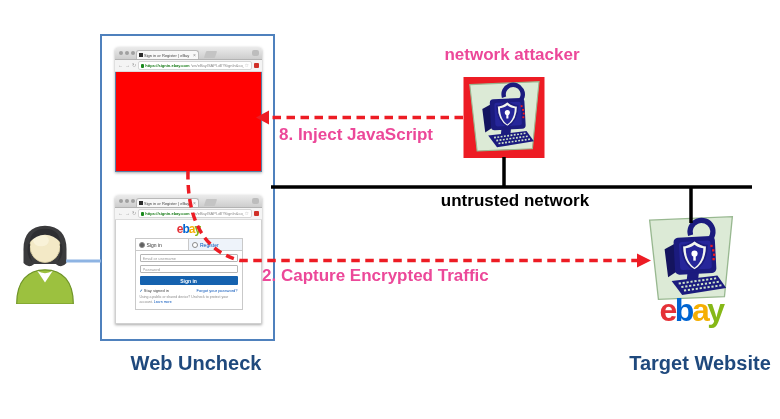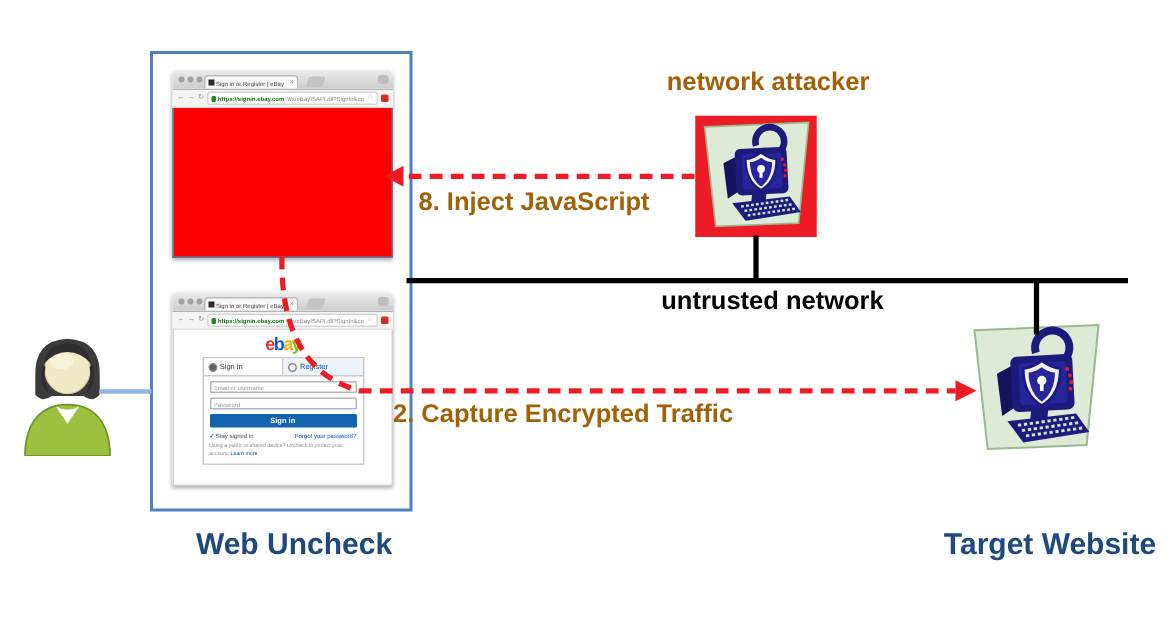--- a/index.html
+++ b/index.html
@@ -61,21 +61,21 @@
   .note{margin-top:2px;font-size:3.5px;color:#8a8a8a;line-height:1.4;}
   .learn{color:#0654BA;}
 
   
   .attacker-box{position:absolute;left:462px;top:77px;width:84px;height:81px;z-index:3;}
   .target-box{position:absolute;left:645px;top:214px;width:92px;height:88px;z-index:3;}
   .person-box{position:absolute;left:12px;top:220px;width:66px;height:84px;z-index:3;}
 
   
   .dlabel{position:absolute;font-weight:bold;white-space:nowrap;z-index:5;}
-  .red-label{color:#a16207;font-size:17px;}
+  .red-label{color:#ec4899;font-size:17px;}
   .attacker-label{left:412px;top:45px;width:200px;text-align:center;}
   .network-label{left:415px;top:191px;width:200px;text-align:center;color:#000;font-size:17px;}
   .step1-label{left:279px;top:125px;}
   .step2-label{left:262px;top:266px;}
   .blue-label{color:#1F497D;font-size:20px;}
   .browser-label{left:96px;top:352px;width:200px;text-align:center;}
   .target-label{left:600px;top:352px;width:200px;text-align:center;}
   .ebay-logo-big{position:absolute;left:638px;top:294px;width:106px;text-align:center;
                  font-size:32px;font-weight:bold;letter-spacing:-2.5px;line-height:1;z-index:4;}
 
@@ -241,14 +241,17 @@
     <polygon points="651,260.5 637,253.5 637,267.5" fill="#ED1C24"></polygon>
   </svg>
 
   <div class="dlabel red-label attacker-label">network attacker</div>
   <div class="dlabel network-label">untrusted network</div>
   <div class="dlabel red-label step1-label">8. Inject JavaScript</div>
   <div class="dlabel red-label step2-label">2. Capture Encrypted Traffic</div>
   <div class="dlabel blue-label browser-label">Web Uncheck</div>
   <div class="dlabel blue-label target-label">Target Website</div>
 
+  <div class="ebay-logo-big">
+    <span class="ebay-e">e</span><span class="ebay-b">b</span><span class="ebay-a">a</span><span class="ebay-y">y</span>
+  </div>
 
 </div>
 
 </body></html>

